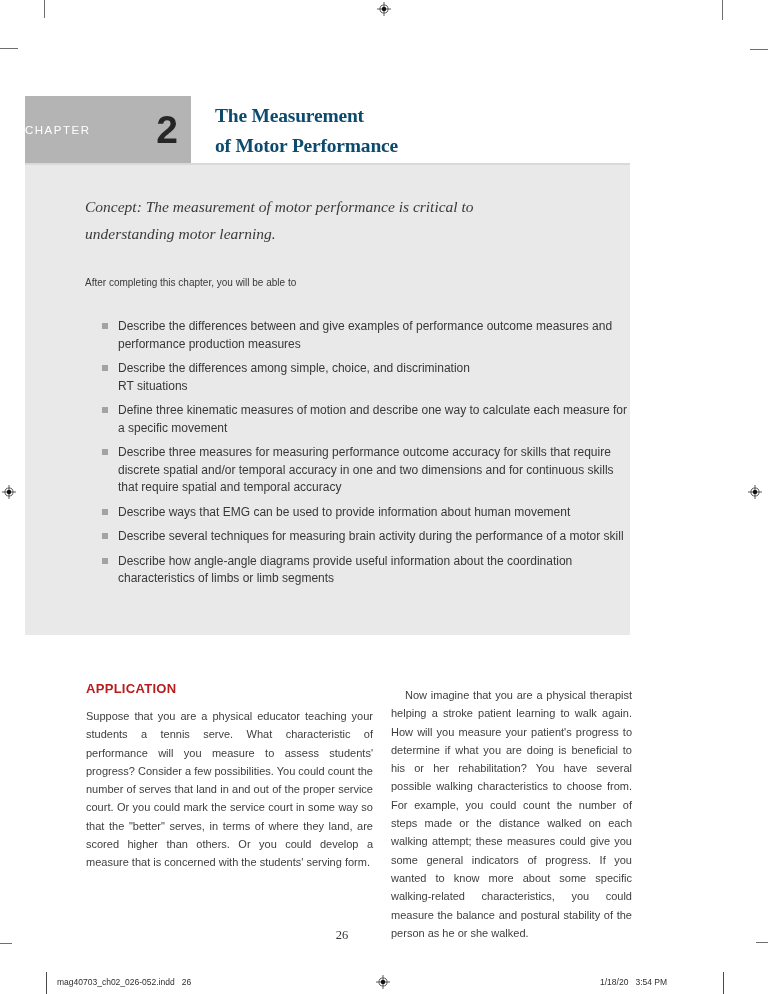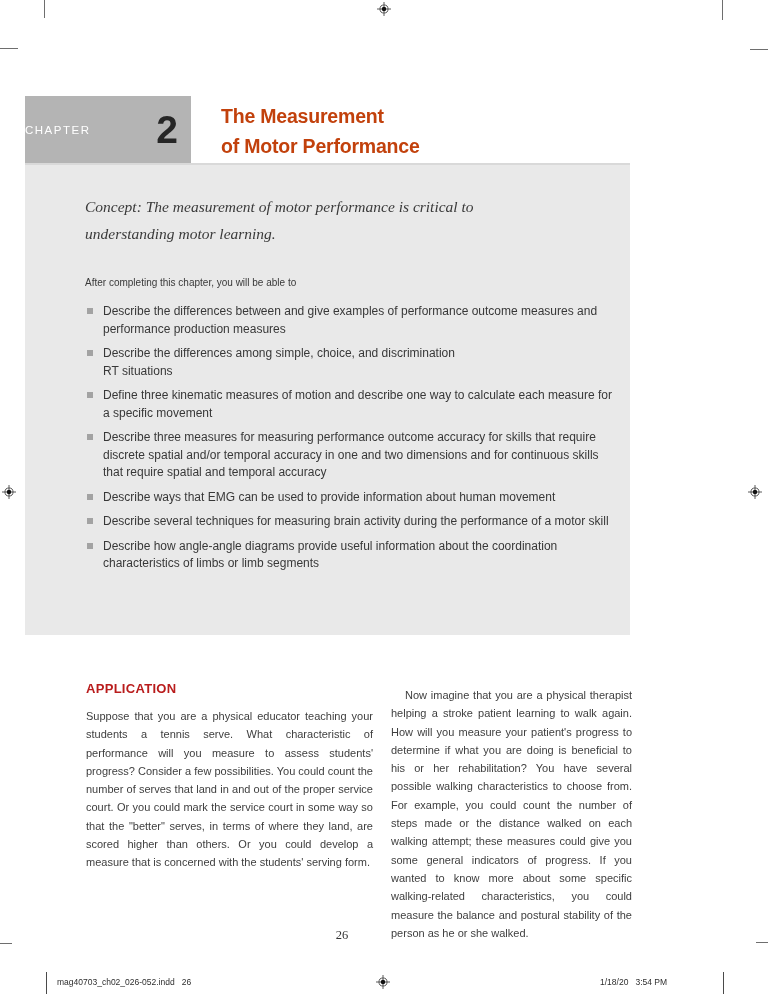--- a/index.html
+++ b/index.html
@@ -23,41 +23,41 @@
     padding-right:14px; box-sizing:border-box;
   }
   .chapter-label {
     color:#ffffff; font-size:11.5px; letter-spacing:1.5px; font-weight:400;
   }
   .chapter-number {
     color:#262626; font-size:39px; font-weight:700; margin-left:6px; line-height:1;
     letter-spacing:-1px;
   }
   .chapter-title {
-    position:absolute; left:221px; top:101px; color:#c2410c;
-    font-size:19.5px; font-weight:700; line-height:30px; letter-spacing:-0.2px;
+    position:absolute; left:215px; top:101px; color:#0c4a6e;
+    font-size:19.5px; font-weight:700; line-height:30px; letter-spacing:-0.2px;font-family:Liberation Serif, serif;
   }
 
   
   .concept-box {
     position:absolute; left:25px; top:163px; width:605px; height:472px;
     background:#e9e9e9; border-top:2px solid #d9d9d9; box-sizing:border-box;
   }
   .concept-text {
     position:absolute; left:85px; top:193px; width:482px;
     font-family:"Liberation Serif", serif; font-style:italic;
     font-size:15.5px; line-height:27px; color:#3a3a3a;
   }
   .objectives-intro {
     position:absolute; left:85px; top:277px; width:520px;
     font-size:10px; color:#393939;
   }
   .objectives-list {
     position:absolute; left:85px; top:301px; width:534px;
-    list-style:none; margin:2px; padding:0;
+    list-style:none; margin:17px; padding:0;
   }
   .objectives-list li {
     position:relative; padding-left:16px; margin-bottom:7px;
     font-size:12px; line-height:17.5px; color:#383838;
   }
   .bullet-sq {
     position:absolute; left:0; top:5px; width:6px; height:6px; background:#a3a3a3;
   }
   .obj-text { white-space:pre-line; }
 

